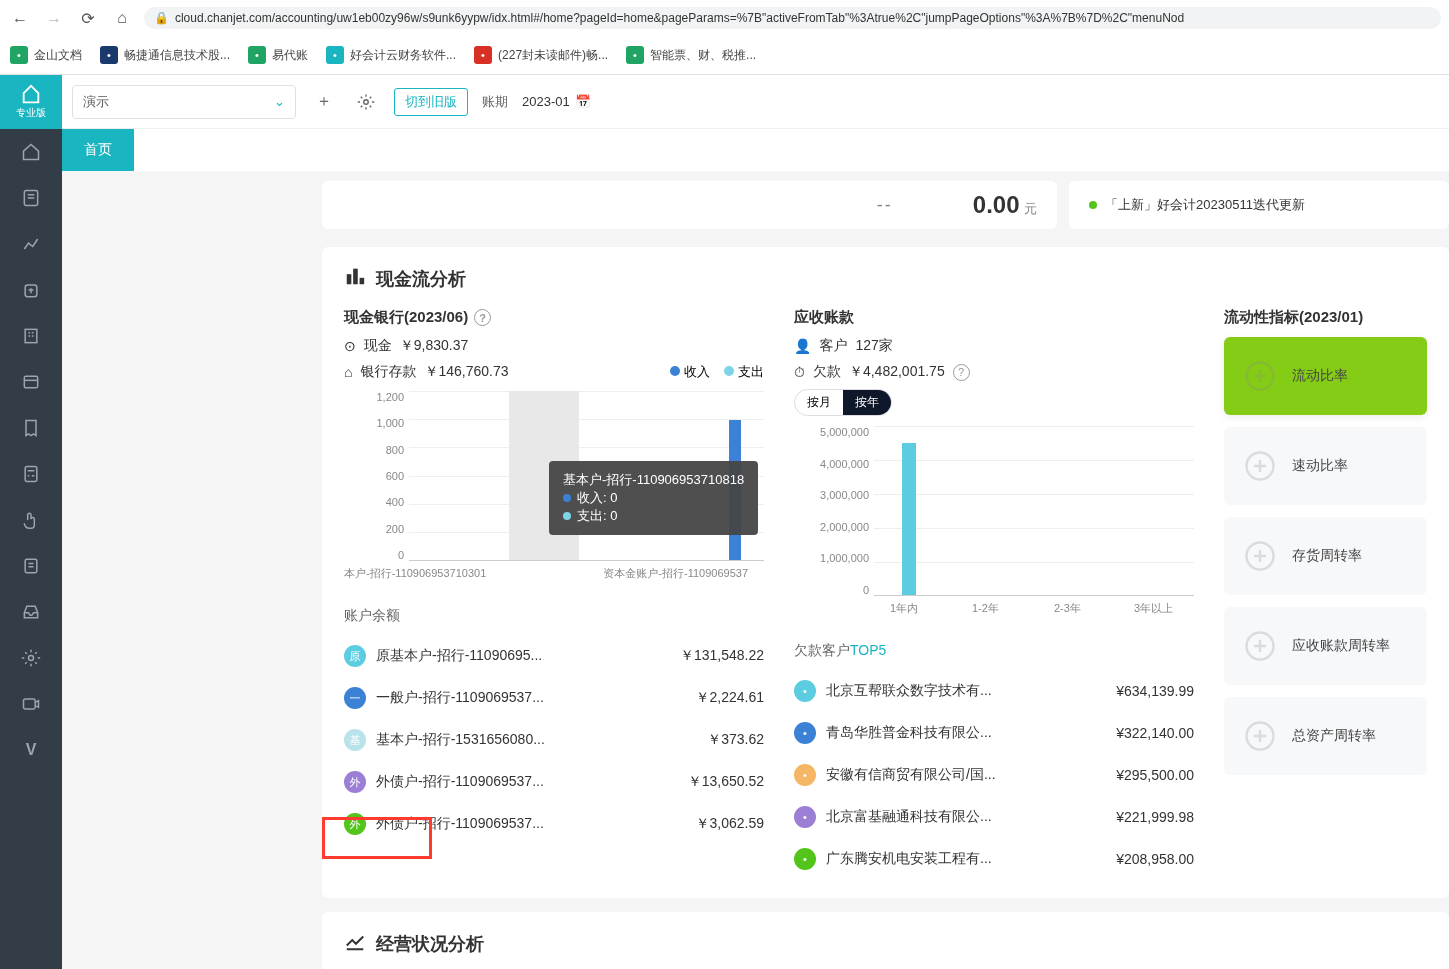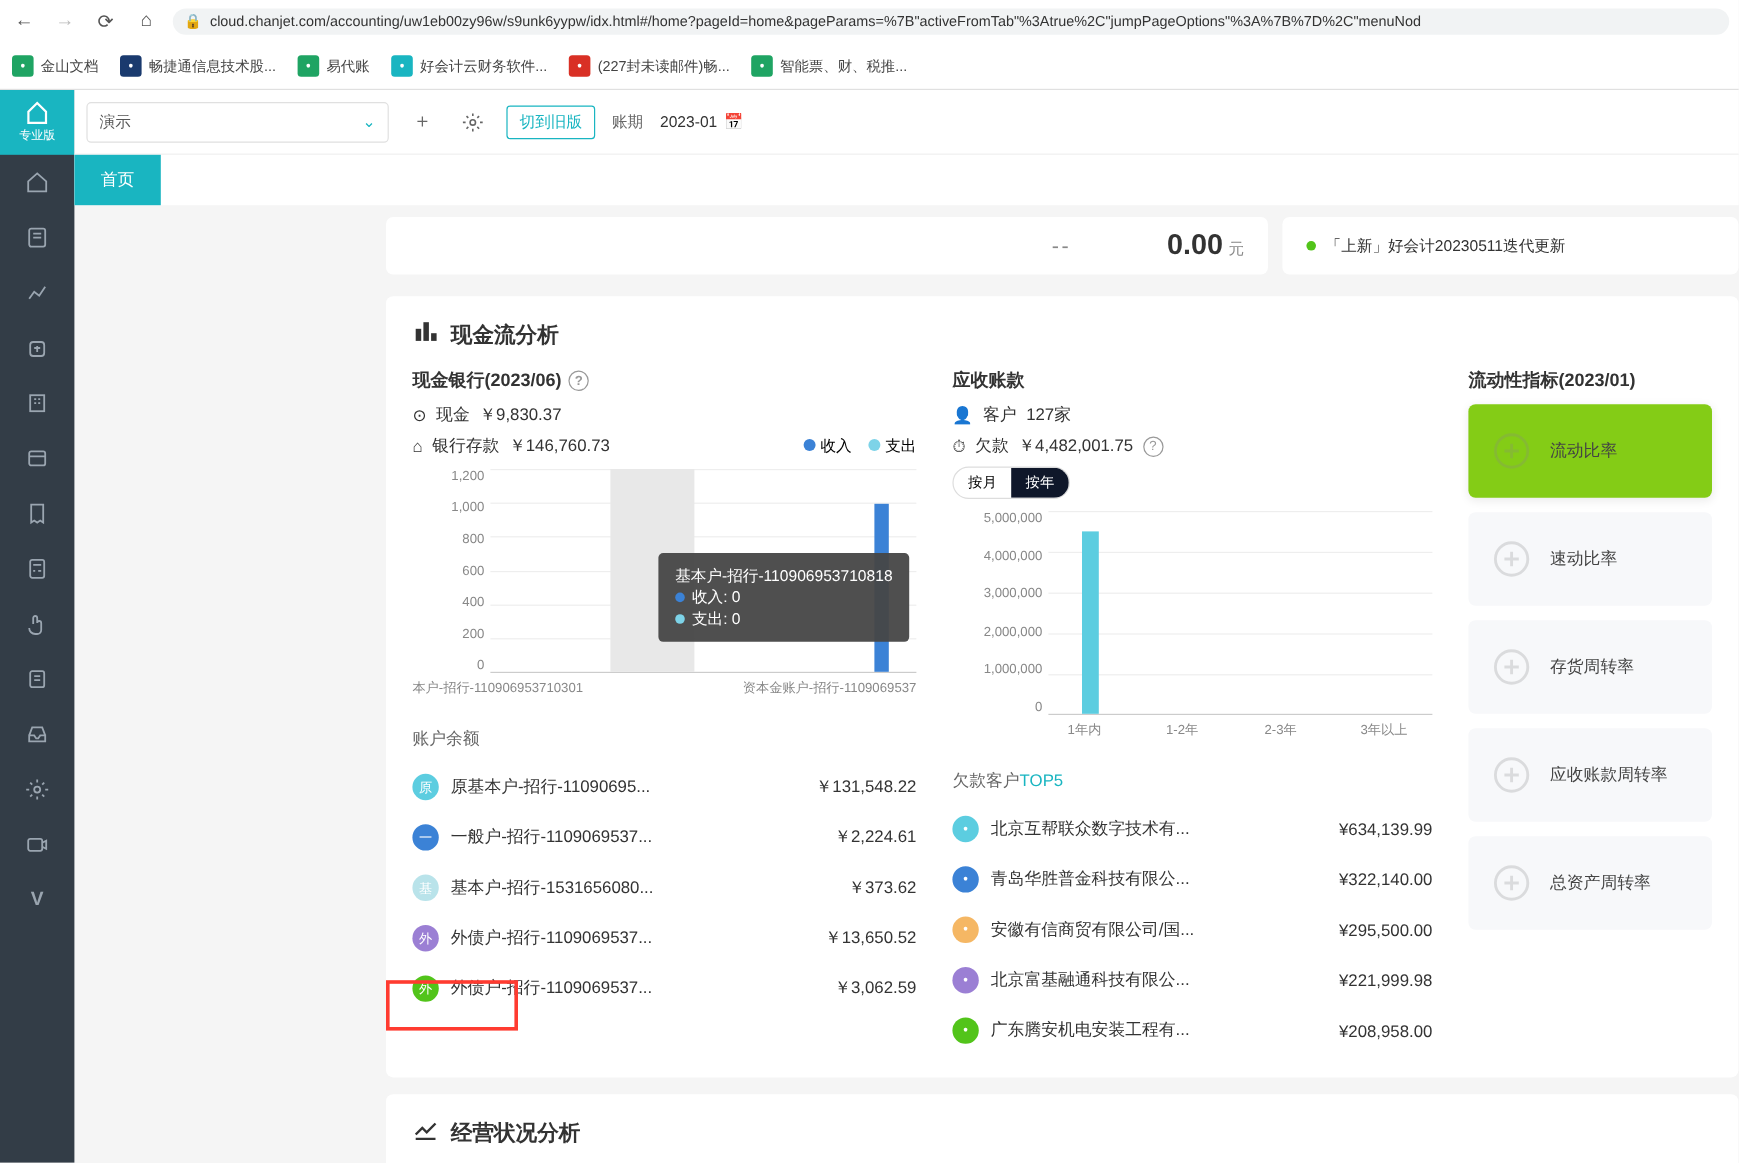--- a/index.html
+++ b/index.html
@@ -16,21 +16,21 @@
 .bm-ico { width: 18px; height: 18px; border-radius: 3px; display: inline-flex; align-items: center; justify-content: center; font-size: 11px; color: #fff; }
 
 
 .app { display: flex; height: calc(969px - 75px); }
 .sidebar { width: 62px; background: #333d47; display: flex; flex-direction: column; align-items: center; padding-top: 0; }
 .logo-box { width: 62px; height: 54px; background: #19b5c1; color: #fff; display: flex; flex-direction: column; align-items: center; justify-content: center; font-size: 10px; }
 .sidebar-icon { width: 62px; height: 46px; display: flex; align-items: center; justify-content: center; color: #9aa5b0; cursor: pointer; }
 
 .main { flex: 1; display: flex; flex-direction: column; }
 .topbar { height: 54px; background: #fff; display: flex; align-items: center; padding: 0 10px; gap: 14px; border-bottom: 1px solid #eee; }
-.org-select { width: 252px; height: 34px; border: 1px solid #e0e0e0; border-radius: 4px; display: flex; align-items: center; justify-content: space-between; padding: 0 10px; font-size: 13px; color: #555; cursor: pointer; }
+.org-select { width: 224px; height: 34px; border: 1px solid #e0e0e0; border-radius: 4px; display: flex; align-items: center; justify-content: space-between; padding: 0 10px; font-size: 13px; color: #555; cursor: pointer; }
 .icon-btn { width: 28px; height: 28px; display: flex; align-items: center; justify-content: center; color: #666; cursor: pointer; }
 .old-ver-btn { border: 1px solid #19b5c1; color: #19b5c1; padding: 4px 10px; border-radius: 3px; font-size: 13px; cursor: pointer; }
 .period-label { font-size: 13px; color: #666; }
 .period-value { font-size: 13px; color: #333; display: flex; align-items: center; gap: 6px; cursor: pointer; }
 
 .tabs-row { background: #fff; }
 .tab-item { display: inline-block; padding: 12px 22px; background: #19b5c1; color: #fff; font-size: 14px; }
 
 .content { flex: 1; padding: 10px 0 0 260px; overflow: auto; position: relative; }
 
@@ -314,21 +314,21 @@
                 <div class="grid-line" style="top:141px"></div>
                 <div class="grey-band" style="left:100px;width:70px"></div>
                 <div class="bar" style="left:320px;height:140px"></div>
                 <div class="tooltip-box">
                   <div>基本户-招行-110906953710818</div>
                   <div><span class="tt-dot" style="background:#3b82d6"></span><span>收入: 0</span></div>
                   <div><span class="tt-dot" style="background:#7dd3e8"></span><span>支出: 0</span></div>
                 </div>
               </div>
               <span class="x-label" style="left:0">本户-招行-110906953710301</span>
-              <span class="x-label" style="right:0">资本金账户-招行-1109069537</span>
+              <span class="x-label" style="right:16px">资本金账户-招行-1109069537</span>
             </div>
 
             <div class="section-h">账户余额</div>
             <div id="acct-list">
                 <div class="list-row">
                   <div class="list-left">
                     <span class="acct-badge" style="background:#5ccde0">原</span>
                     <span class="list-name">原基本户-招行-11090695...</span>
                   </div>
                   <span>￥131,548.22</span>

